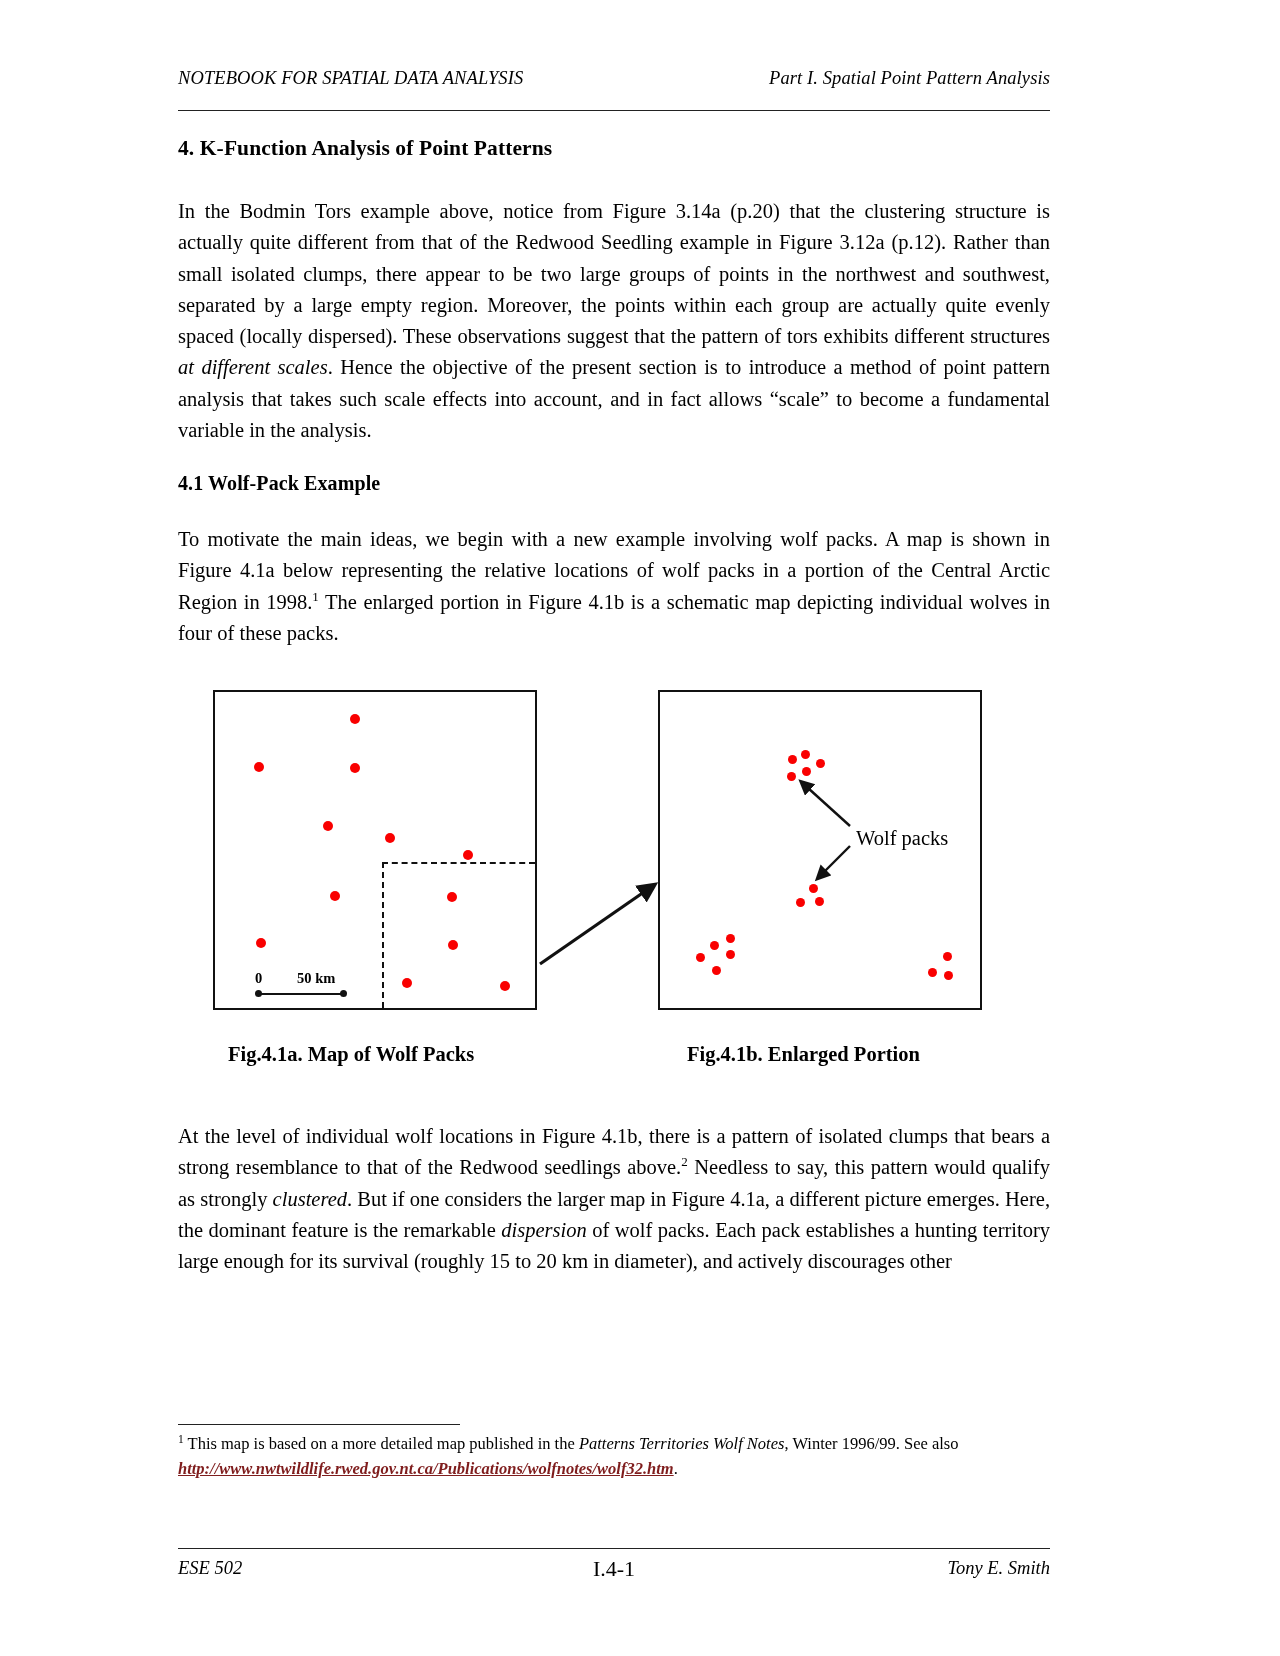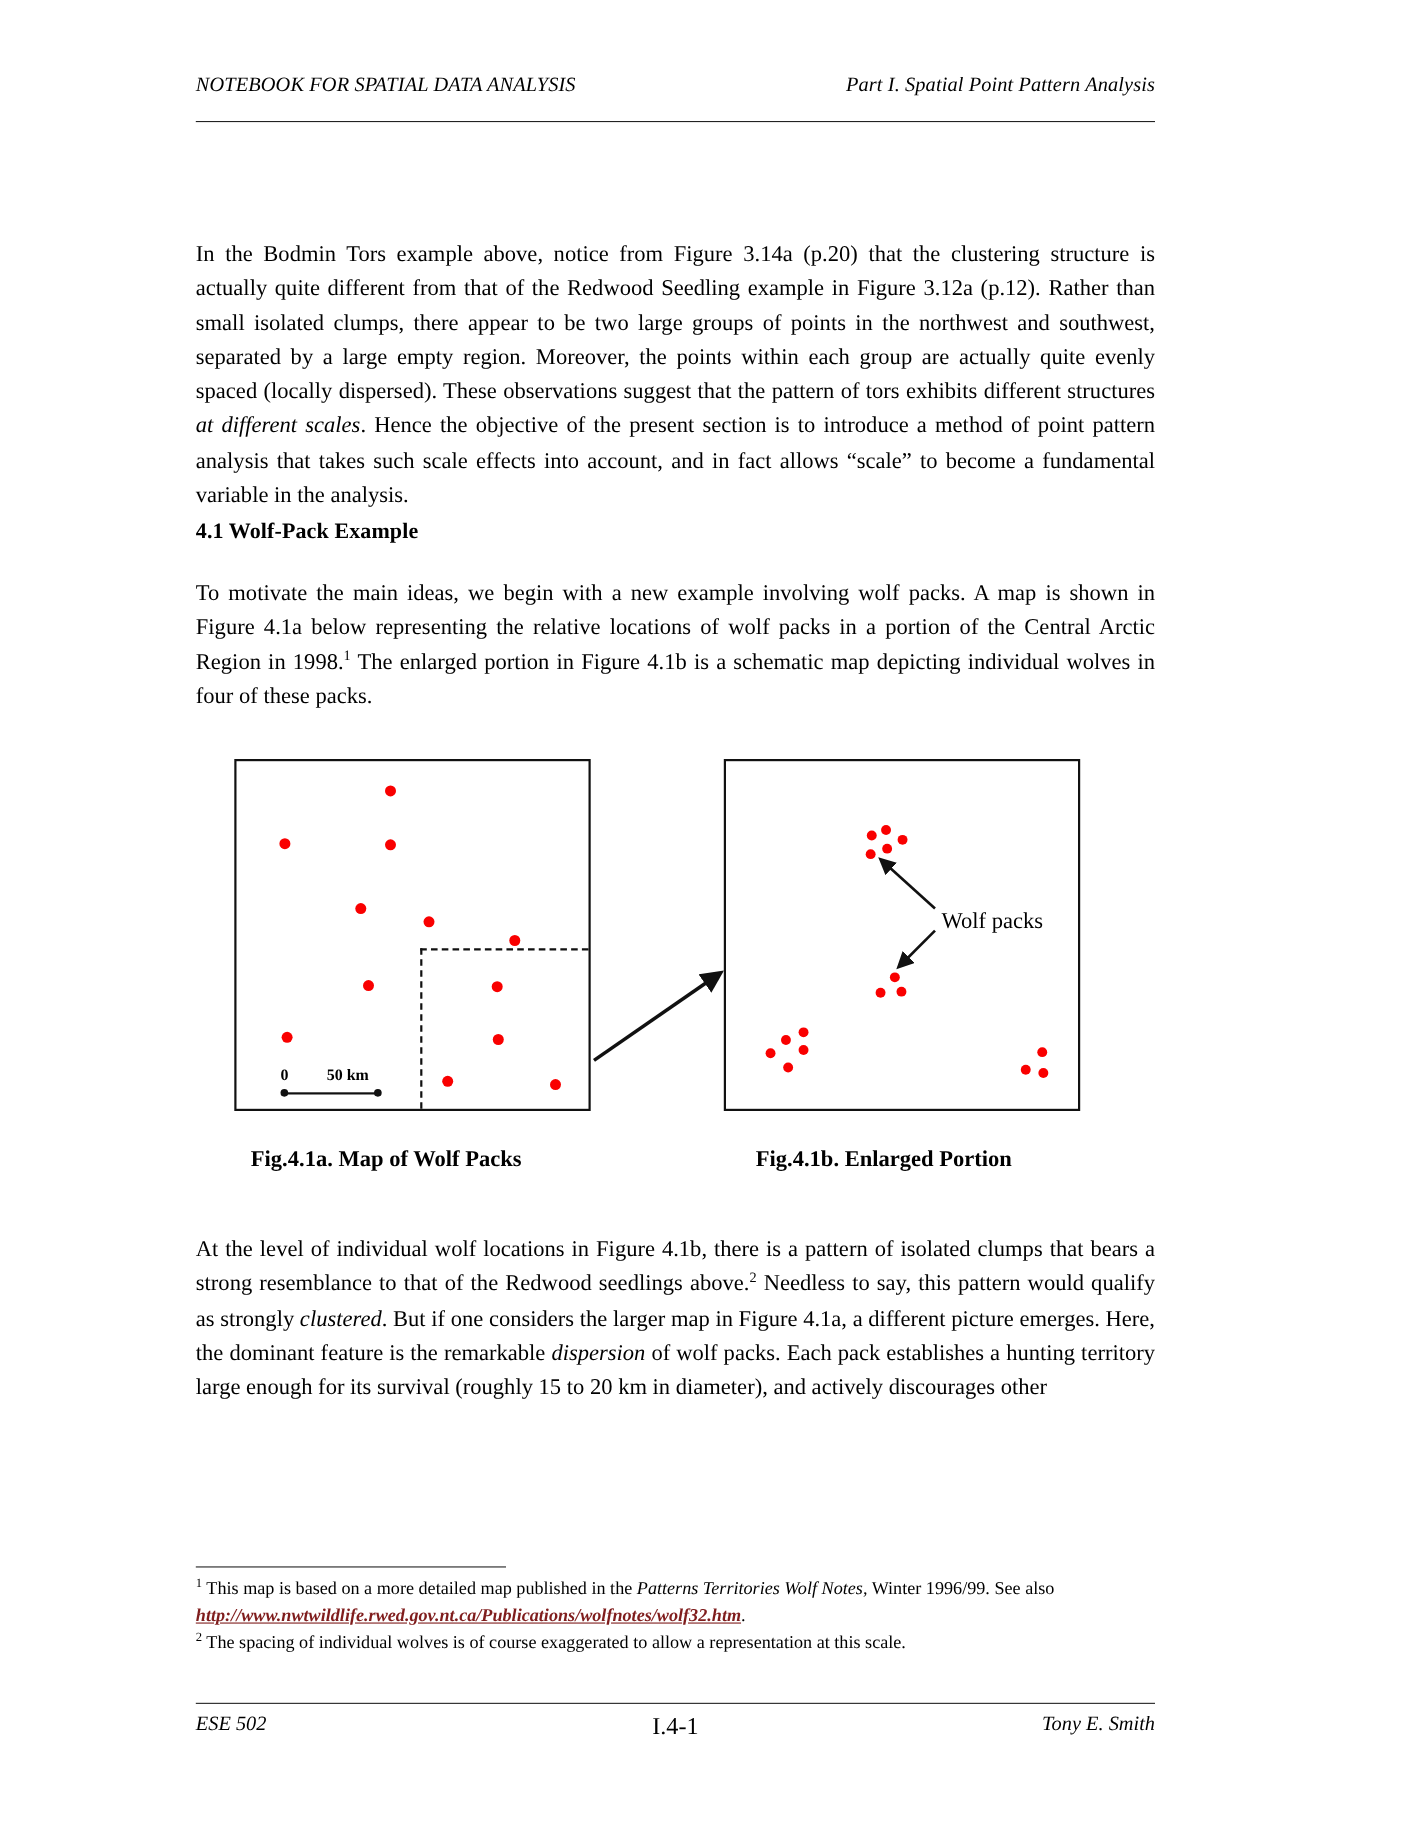--- a/index.html
+++ b/index.html
@@ -68,21 +68,21 @@
   
   .para {
     position: absolute;
     left: 178px;
     width: 872px;
     font-size: 20.5px;
     line-height: 31.3px;
     text-align: justify;
     text-justify: inter-word;
   }
-  .para.p1 { top: 196px; margin-top: 20px; }
+  .para.p1 { top: 196px; }
   .para.p2 { top: 524px; }
   .para.p3 { top: 1121px; }
   .para i { font-style: italic; }
   sup.fn {
     font-size: 13px;
     vertical-align: super;
     line-height: 0;
   }
 
   
@@ -265,20 +265,21 @@
 <body>
 
 <div class="page">
 
   <div class="runhead">
     <span class="left">NOTEBOOK FOR SPATIAL DATA ANALYSIS</span>
     <span class="right">Part I. Spatial Point Pattern Analysis</span>
   </div>
   <div class="rule-top"></div>
 
+  <h1 class="sec">4. K-Function Analysis of Point Patterns</h1>
 
   <div class="para p1"><span>In the Bodmin Tors example above, notice from Figure 3.14a (p.20) that the clustering structure is actually quite different from that of the Redwood Seedling example in Figure 3.12a (p.12). Rather than small isolated clumps, there appear to be two large groups of points in the northwest and southwest, separated by a large empty region. Moreover, the points within each group are actually quite evenly spaced (locally dispersed). These observations suggest that the pattern of tors exhibits different structures </span><i>at different scales</i><span>. Hence the objective of the present section is to introduce a method of point pattern analysis that takes such scale effects into account, and in fact allows “scale” to become a fundamental variable in the analysis.</span></div>
 
   <h2 class="sub">4.1 Wolf-Pack Example</h2>
 
   <div class="para p2"><span>To motivate the main ideas, we begin with a new example involving wolf packs. A map is shown in Figure 4.1a below representing the relative locations of wolf packs in a portion of the Central Arctic Region in 1998.</span><sup class="fn">1</sup><span> The enlarged portion in Figure 4.1b is a schematic map depicting individual wolves in four of these packs.</span></div>
 
   <div class="figwrap">
 
     <div class="figbox a" id="fig-a">
@@ -351,21 +352,20 @@
   </div>
 
   <div class="figcap a">Fig.4.1a. Map of Wolf Packs</div>
   <div class="figcap b">Fig.4.1b. Enlarged Portion</div>
 
   <div class="para p3"><span>At the level of individual wolf locations in Figure 4.1b, there is a pattern of isolated clumps that bears a strong resemblance to that of the Redwood seedlings above.</span><sup class="fn">2</sup><span> Needless to say, this pattern would qualify as strongly </span><i>clustered</i><span>. But if one considers the larger map in Figure 4.1a, a different picture emerges. Here, the dominant feature is the remarkable </span><i>dispersion</i><span> of wolf packs. Each pack establishes a hunting territory large enough for its survival (roughly 15 to 20 km in diameter), and actively discourages other</span></div>
 
   <div class="fn-rule"></div>
   <div class="footnotes">
     <p class="fnote"><sup>1</sup><span> This map is based on a more detailed map published in the </span><i>Patterns Territories Wolf Notes</i><span>, Winter 1996/99. See also </span><a class="url" href="#">http://www.nwtwildlife.rwed.gov.nt.ca/Publications/wolfnotes/wolf32.htm</a><span>.</span></p>
-    <p class="fnote"><sup>2</sup><span> The spacing of individual wolves is of course exaggerated to allow a representation at this scale.</span></p>
   </div>
 
   <div class="rule-bot"></div>
   <div class="footer">
     <span>ESE 502</span>
     <span class="pageno">I.4-1</span>
     <span>Tony E. Smith</span>
   </div>
 
 </div>

